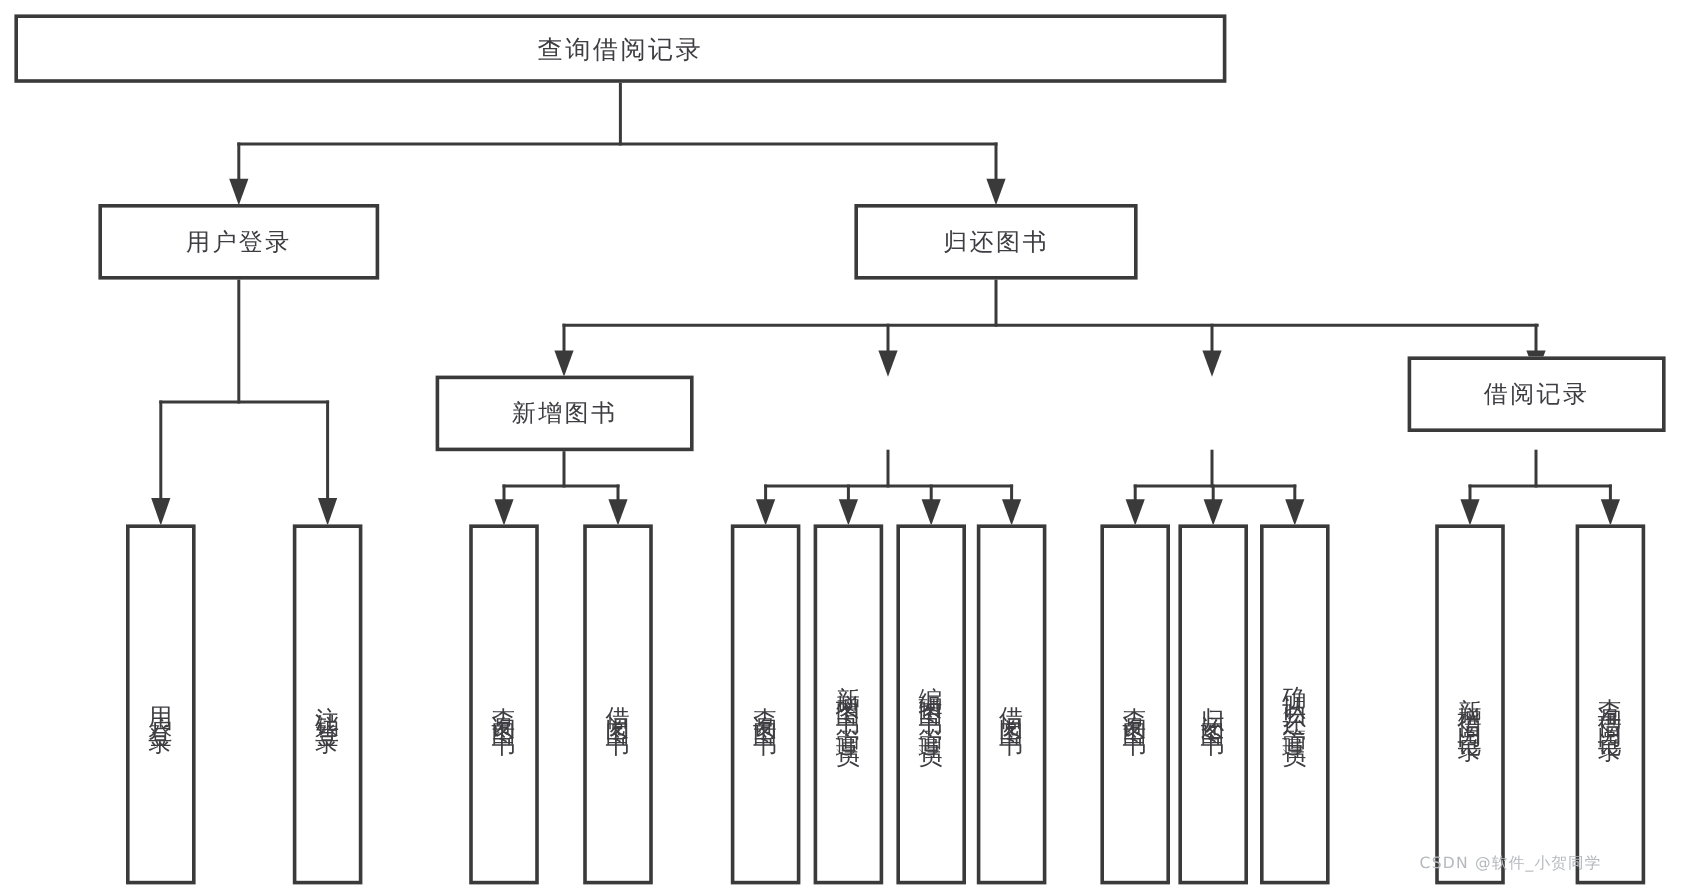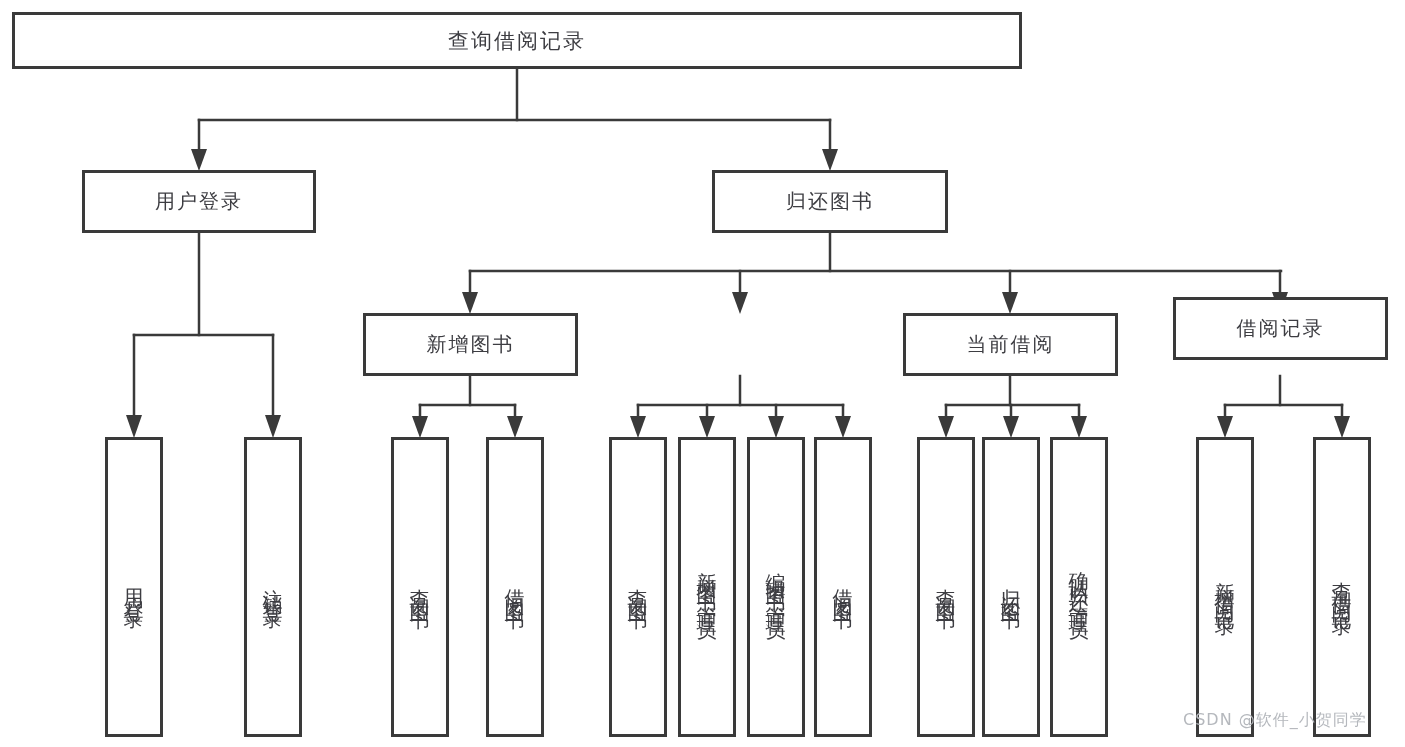--- a/index.html
+++ b/index.html
@@ -34,21 +34,21 @@
   .leaf span{
     writing-mode:vertical-rl;
     letter-spacing:7px;
     font-size:20px;
     line-height:1;
   }
   .watermark{
     position:absolute;
     left:1183px;top:710px;
     z-index:2;
-    font-size:16px;
+    font-size:13px;
     color:var(--watermark);
     letter-spacing:1px;
     white-space:nowrap;
   }
 </style>
 </head>
 <body>
 
 <div class="stage">
 
@@ -113,21 +113,20 @@
     <line x1="1342" y1="405" x2="1342" y2="418"></line>
     <polygon points="1334,416 1350,416 1342,438"></polygon>
   </svg>
 
   <div class="node root" style="left:12px;top:12px;width:1010px;height:57px">查询借阅记录</div>
 
   <div class="node" style="left:82px;top:170px;width:234px;height:63px">用户登录</div>
   <div class="node" style="left:712px;top:170px;width:236px;height:63px">归还图书</div>
 
   <div class="node" style="left:363px;top:313px;width:215px;height:63px">新增图书</div>
-  <div class="node" style="left:903px;top:313px;width:215px;height:63px">当前借阅</div>
   <div class="node" style="left:1173px;top:297px;width:215px;height:63px">借阅记录</div>
 
   <div class="node leaf" style="left:105px;top:437px;width:58px;height:300px">
     <span>用户登录</span>
     </div>
   <div class="node leaf" style="left:244px;top:437px;width:58px;height:300px">
     <span>注销登录</span>
     </div>
 
   <div class="node leaf" style="left:391px;top:437px;width:58px;height:300px">

